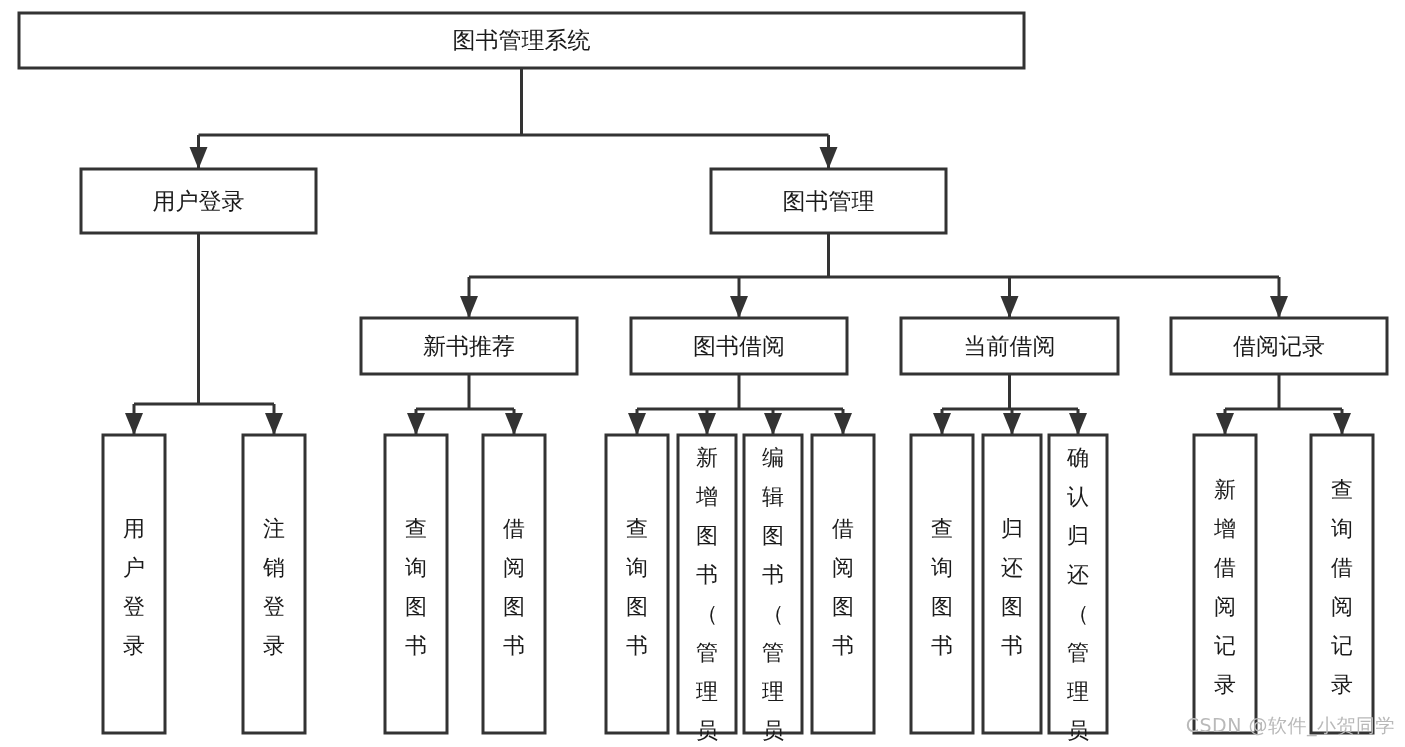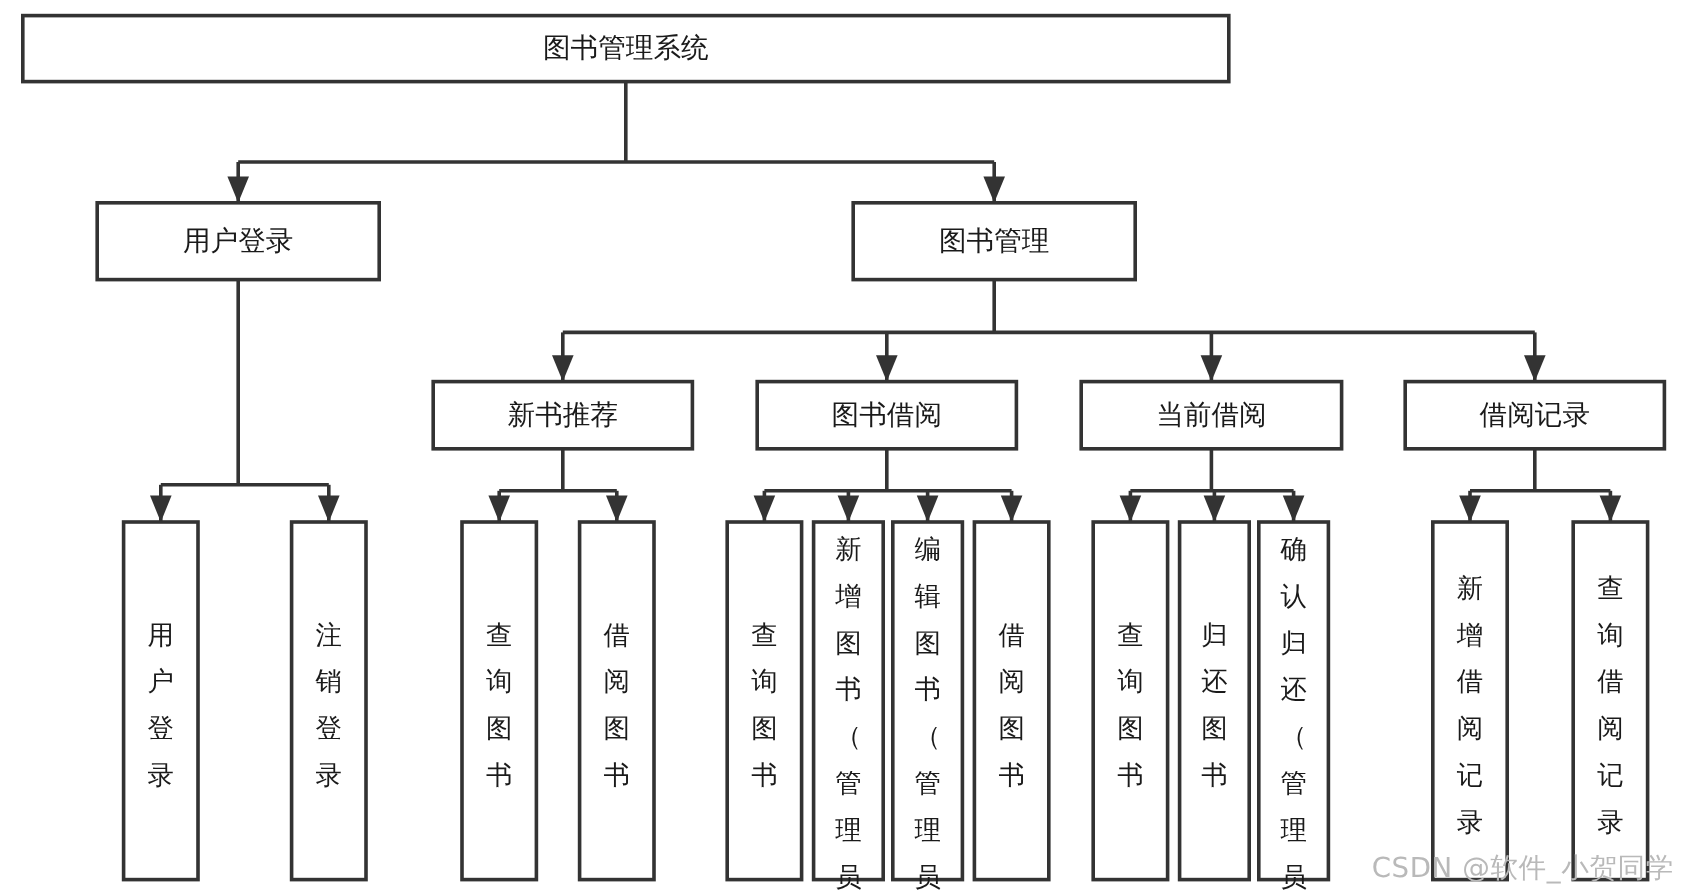--- a/index.html
+++ b/index.html
@@ -46,21 +46,21 @@
   }
   .arrow-head {
     fill: #333333;
     stroke: none;
   }
   .watermark {
     position: absolute;
     right: 10px;
     bottom: 8px;
     font-family: "DejaVu Sans", "Liberation Sans", sans-serif;
-    font-size: 23px;
+    font-size: 19px;
     color: #b9b9b9;
     white-space: nowrap;
     letter-spacing: 0.5px;
   }
 </style>
 </head>
 <body>
 
 <svg id="diagram" viewBox="0 0 1405 747">
   <g id="connectors">

